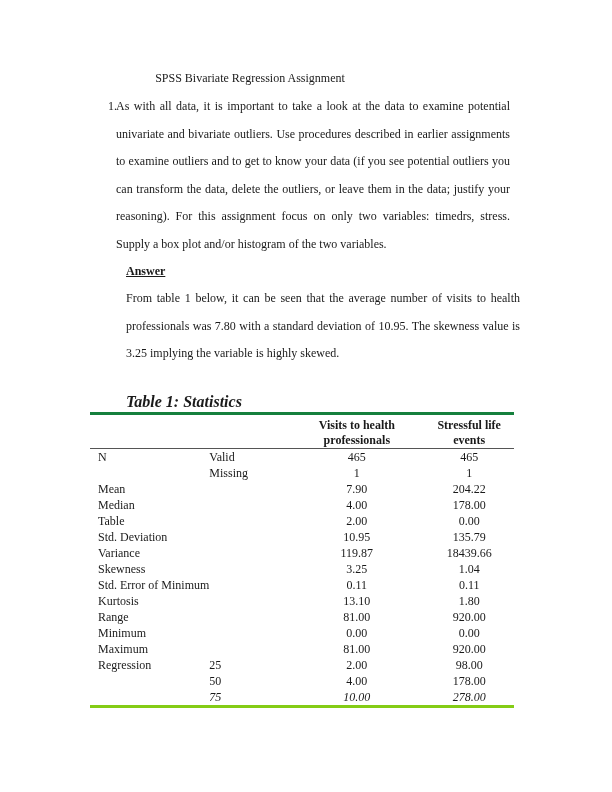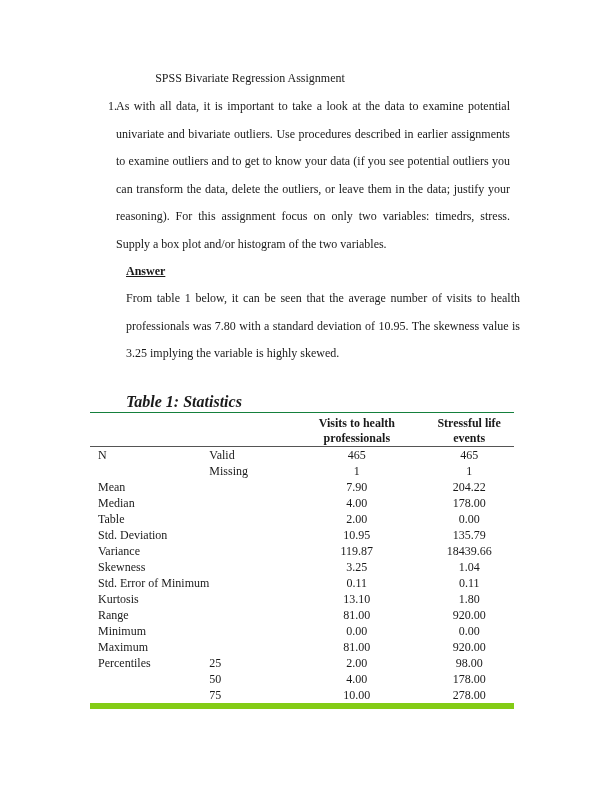--- a/index.html
+++ b/index.html
@@ -7,22 +7,22 @@
          font-family: "Liberation Serif", "DejaVu Serif", serif; color: #1a1a1a; }
   .title { position: absolute; top: 71px; left: 0; width: 500px; text-align: center; font-size: 12px; }
   .q-num { position: absolute; left: 108px; top: 99px; font-size: 12px; }
   .q-body { position: absolute; left: 116px; top: 93px; width: 394px; font-size: 12px;
             line-height: 27.5px; text-align: justify; }
   .answer-h { position: absolute; left: 126px; top: 264px; font-size: 12px; font-weight: bold; text-decoration: underline; }
   .answer-p { position: absolute; left: 126px; top: 285px; width: 394px; font-size: 12px;
               line-height: 27.5px; text-align: justify; }
   .tcaption { position: absolute; left: 126px; top: 372px; font-size: 16px; font-weight: bold; font-style: italic; margin-top: 21px; }
   table.stats { position: absolute; left: 90px; top: 412px; width: 424px; border-collapse: collapse; font-size: 12px; }
-  table.stats thead tr { border-top: 1px solid #15803d; border-bottom: 1px solid #555; }
-  table.stats tbody tr:last-child { border-bottom: 6px solid #84cc16; }
+  table.stats thead tr { border-top: 3px solid #15803d; border-bottom: 1px solid #555; }
+  table.stats tbody tr:last-child { border-bottom: 3px solid #84cc16; font-style: italic; }
   table.stats th { font-weight: bold; text-align: center; vertical-align: top; padding: 3px 0 0 0; line-height: 15px; height: 30px; }
   table.stats td { padding: 0; height: 16px; line-height: 16px; }
   td.c1 { width: 75px; padding-left: 8px !important; white-space: nowrap; }
   td.c2 { width: 80px; }
   td.c3 { width: 135px; text-align: center; }
   td.c4 { text-align: center; }
 </style>
 </head>
 <body>
 
@@ -118,21 +118,21 @@
         <td class="c3">0.00</td>
         <td class="c4">0.00</td>
       </tr>
       <tr>
         <td class="c1">Maximum</td>
         <td class="c2"></td>
         <td class="c3">81.00</td>
         <td class="c4">920.00</td>
       </tr>
       <tr>
-        <td class="c1">Percentiles</td>
+        <td class="c1">Regression</td>
         <td class="c2">25</td>
         <td class="c3">2.00</td>
         <td class="c4">98.00</td>
       </tr>
       <tr>
         <td class="c1"></td>
         <td class="c2">50</td>
         <td class="c3">4.00</td>
         <td class="c4">178.00</td>
       </tr>

